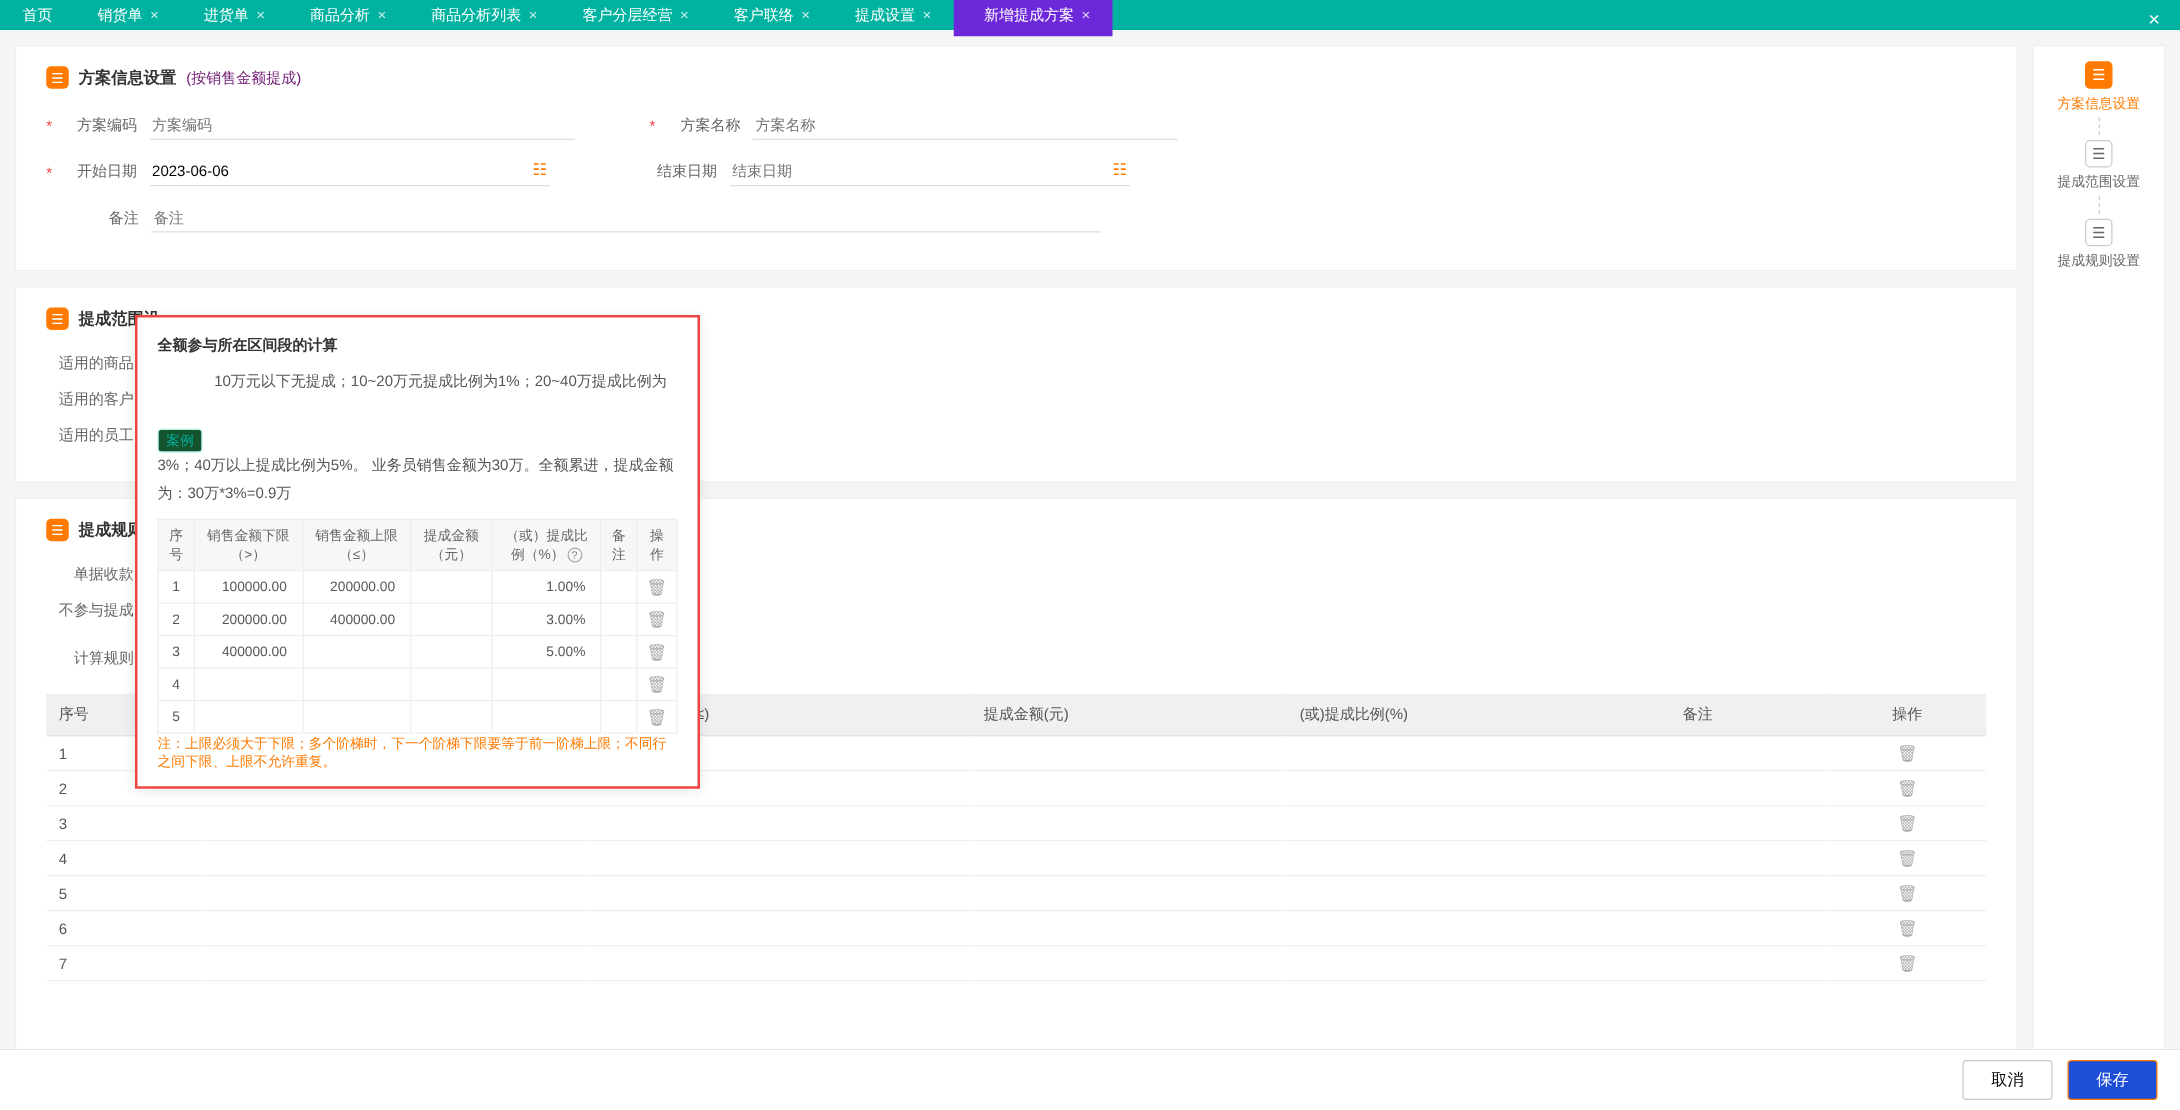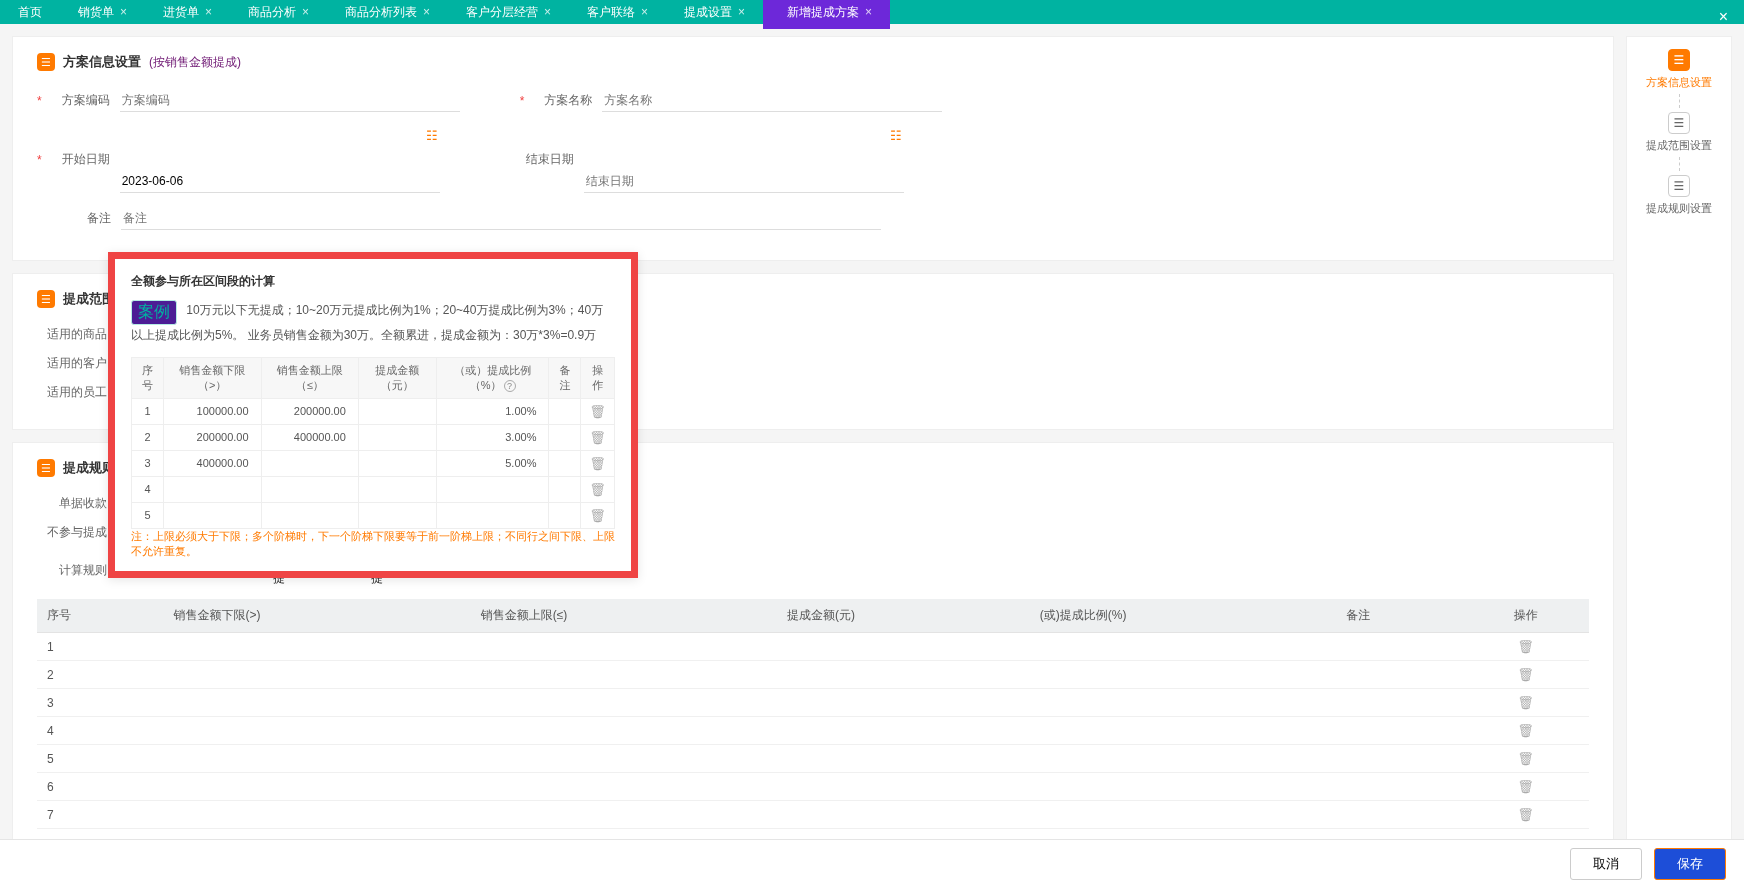--- a/index.html
+++ b/index.html
@@ -19,30 +19,30 @@
 .rightnav .connector { width: 1px; height: 14px; border-left: 1px dashed #ccc; }
 .panel { background: #fff; border: 1px solid #eee; padding: 16px 24px; }
 .panel-hdr { display: flex; align-items: center; gap: 8px; margin-bottom: 18px; font-size: 13px; font-weight: bold; }
 .panel-hdr .icon-sq { width: 18px; height: 18px; border-radius: 4px; background: #ff7a00; color: #fff; display: inline-flex; align-items: center; justify-content: center; font-size: 11px; font-weight: normal; }
 .panel-hdr .sub { color: #701a75; font-weight: normal; font-size: 12px; }
 .form-row { display: flex; gap: 60px; margin-bottom: 14px; }
 .form-field { display: flex; align-items: center; gap: 10px; }
 .form-field .req { color: #f04040; margin-right: 2px; }
 .form-field label { width: 56px; text-align: right; color: #666; font-size: 12px; }
 .form-field .input { border: none; border-bottom: 1px solid #ddd; padding: 4px 2px; font-size: 12px; width: 340px; background: transparent; }
-.form-field .input.date { width: 320px; margin-top: 44px; }
+.form-field .input.date { width: 320px; }
 .date-wrap { position: relative; display: inline-block; }
 .date-wrap .cal-icon { position: absolute; right: 2px; top: 2px; color: #ff7a00; font-size: 13px; }
 .scope-row { display: flex; align-items: center; gap: 10px; margin-bottom: 12px; font-size: 12px; color: #666; }
 .scope-row label { width: 70px; text-align: right; }
 .radio { display: inline-flex; align-items: center; gap: 4px; margin-right: 18px; cursor: pointer; color: #333; }
 .radio input { accent-color: #ff7a00; }
-.popover { position: absolute; left: 108px; top: 228px; width: 530px; background: #fff; border: 7px solid #ef4444; box-shadow: 0 2px 10px rgba(0,0,0,.1); padding: 14px 16px 12px; z-index: 50; font-size: 12px; }
+.popover { position: absolute; left: 108px; top: 228px; width: 452px; background: #fff; border: 2px solid #ef4444; box-shadow: 0 2px 10px rgba(0,0,0,.1); padding: 14px 16px 12px; z-index: 50; font-size: 12px; }
 .popover-title { font-weight: bold; margin-bottom: 10px; }
-.case-badge { display: inline-block; background: #4c1d95; color: #00b3a1; border: 1px solid #b5ede4; border-radius: 3px; padding: 1px 6px; font-size: 16px; margin-right: 6px; vertical-align: top; }
+.case-badge { display: inline-block; background: #14532d; color: #00b3a1; border: 1px solid #b5ede4; border-radius: 3px; padding: 1px 6px; font-size: 11px; margin-right: 6px; vertical-align: top; margin-top: 48px; }
 .case-text { line-height: 1.8; color: #555; }
 .tbl { width: 100%; border-collapse: collapse; margin-top: 10px; font-size: 11px; }
 .tbl th, .tbl td { border: 1px solid #eee; padding: 5px 6px; text-align: center; color: #555; }
 .tbl th { background: #f7f7f7; font-weight: normal; color: #666; }
 .tbl td.num { text-align: right; padding-right: 12px; }
 .del-icon { color: #aaa; cursor: pointer; font-size: 13px; }
 .help-q { display:inline-block; width:12px; height:12px; border:1px solid #aaa; border-radius:50%; font-size:9px; line-height:11px; color:#888; margin-left:2px; }
 .popover-note { color: #ff7a00; font-size: 11px; }
 .maintbl { width: 100%; border-collapse: collapse; font-size: 12px; }
 .maintbl th { background: #eef0f1; padding: 8px 10px; text-align: left; color: #555; font-weight: normal; border-bottom: 1px solid #e3e3e3; }

